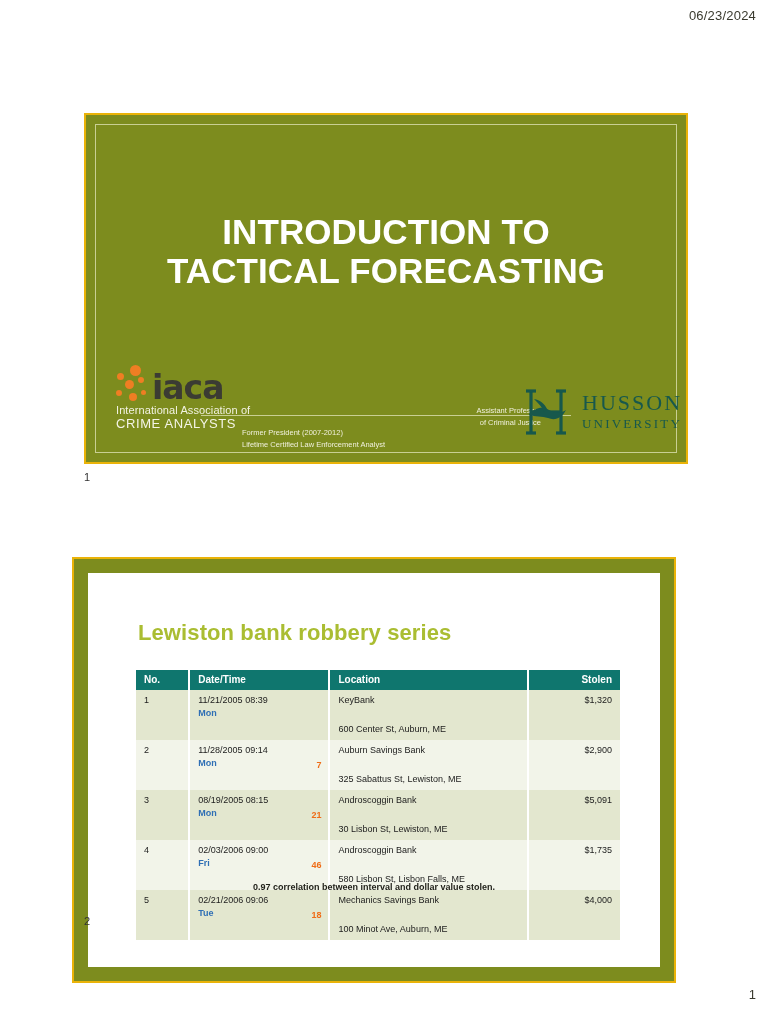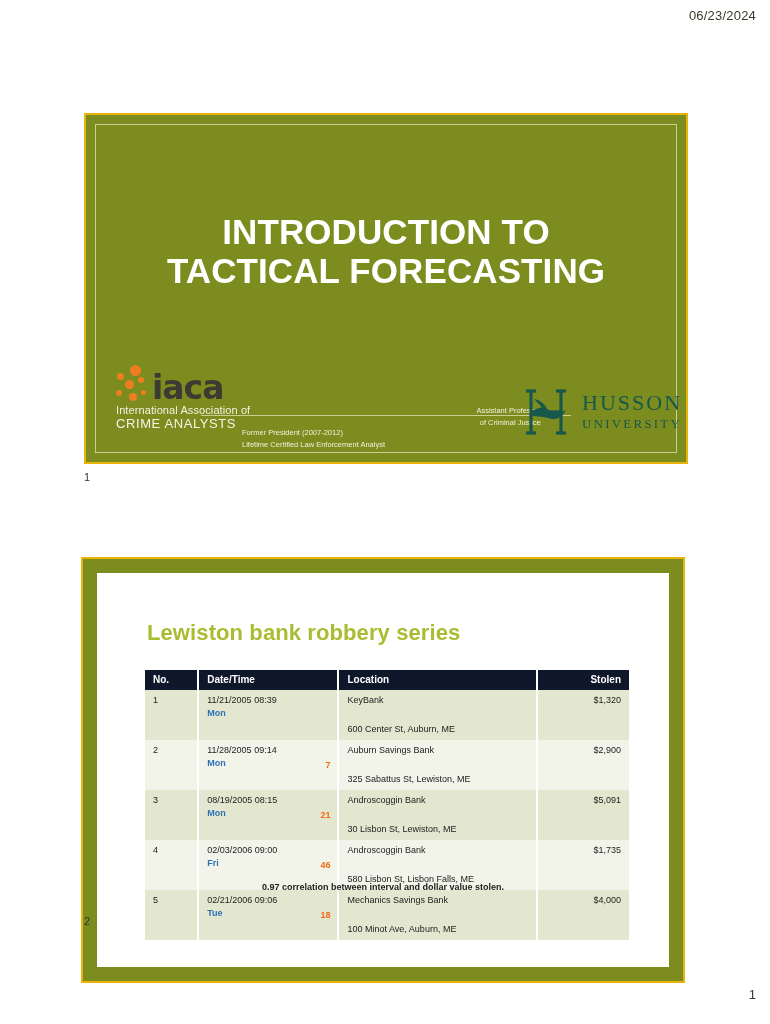--- a/index.html
+++ b/index.html
@@ -184,21 +184,21 @@
     line-height: 20px;
     font-weight: normal;
   }
   .husson-name .hn2 {
     font-size: 13px;
     letter-spacing: 2.2px;
     line-height: 11px;
   }
 
   
-  #slide2-wrap { left: 81px; top: 557px; width: 604px; height: 426px; }
+  #slide2-wrap { left: 72px; top: 557px; width: 604px; height: 426px; }
   #slide2-num  { left: 84px; top: 915px; }
 
   .s2-white {
     position: absolute;
     left: 14px; top: 14px; right: 14px; bottom: 14px;
     background: #ffffff;
   }
   .s2-heading {
     position: absolute;
     left: 50px;
@@ -212,21 +212,21 @@
   .s2-table {
     position: absolute;
     left: 48px;
     top: 97px;
     width: 484px;
     border-collapse: collapse;
     font-size: 9px;
     color: #1c1c1c;
   }
   .s2-table th {
-    background: #0f172a;
+    background: #0f766e;
     color: #ffffff;
     font-size: 10px;
     font-weight: bold;
     text-align: left;
     padding: 4px 8px 5px 8px;
     border-right: 2px solid #ffffff;
   }
   .s2-table th.num-col { width: 42px; }
   .s2-table th.dt-col  { width: 138px; }
   .s2-table th.loc-col { width: 216px; }

